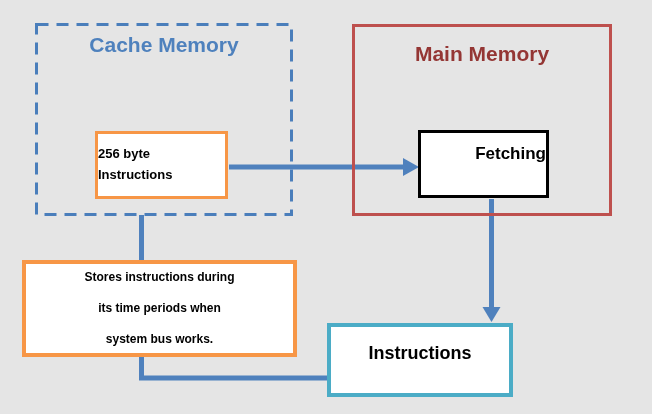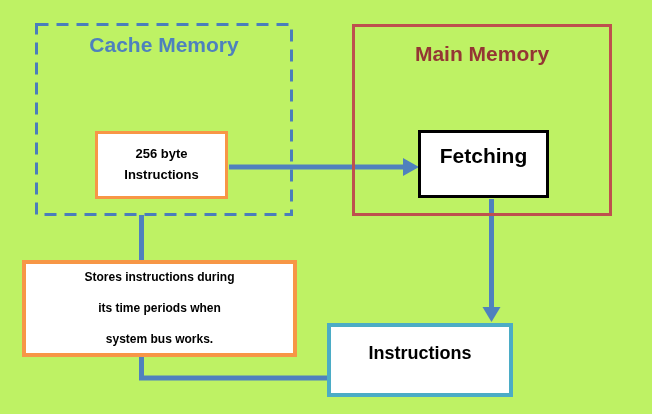--- a/index.html
+++ b/index.html
@@ -1,20 +1,20 @@
 <!DOCTYPE html>
 <html><head>
 <meta charset="utf-8">
 <style>
   html, body { margin: 0; padding: 0; background: #ffffff; }
   .canvas {
     position: relative;
     width: 652px;
     height: 414px;
-    background: #bef264;
+    background: #e5e5e5;
     font-family: "Liberation Sans", sans-serif;
     overflow: hidden;
   }
   .connector-layer {
     position: absolute;
     left: 0; top: 0;
     width: 652px; height: 414px;
     z-index: 0;
   }
   .box { position: absolute; box-sizing: border-box; }
@@ -35,34 +35,34 @@
     border: 3px solid #BE504E;
     background: transparent;
     z-index: 1;
   }
 
   .cache-inner-box {
     left: 95px; top: 131px; width: 133px; height: 68px;
     border: 3px solid #F79646;
     background: #ffffff;
     z-index: 1;
-    display: flex; flex-direction: column; align-items: center;
+    display: flex; flex-direction: column; align-items: flex-start;
     padding-top: 9px;
     font-weight: bold; font-size: 13px; color: #000000;
     line-height: 21px; text-align: center;
   }
 
   .fetching-box {
     left: 418px; top: 130px; width: 131px; height: 68px;
     border: 3px solid #000000;
     background: #ffffff;
     z-index: 1;
-    display: flex; justify-content: center;
+    display: flex; justify-content: flex-end;
     padding-top: 11px;
-    font-weight: bold; font-size: 21px; color: #000000;
+    font-weight: bold; font-size: 17px; color: #000000;
   }
 
   .note-box {
     left: 22px; top: 260px; width: 275px; height: 97px;
     border: 4px solid #F79646;
     background: #ffffff;
     z-index: 1;
     display: flex; flex-direction: column; justify-content: center; align-items: center;
     font-weight: bold; font-size: 12px; color: #000000;
     line-height: 31px; text-align: center;

